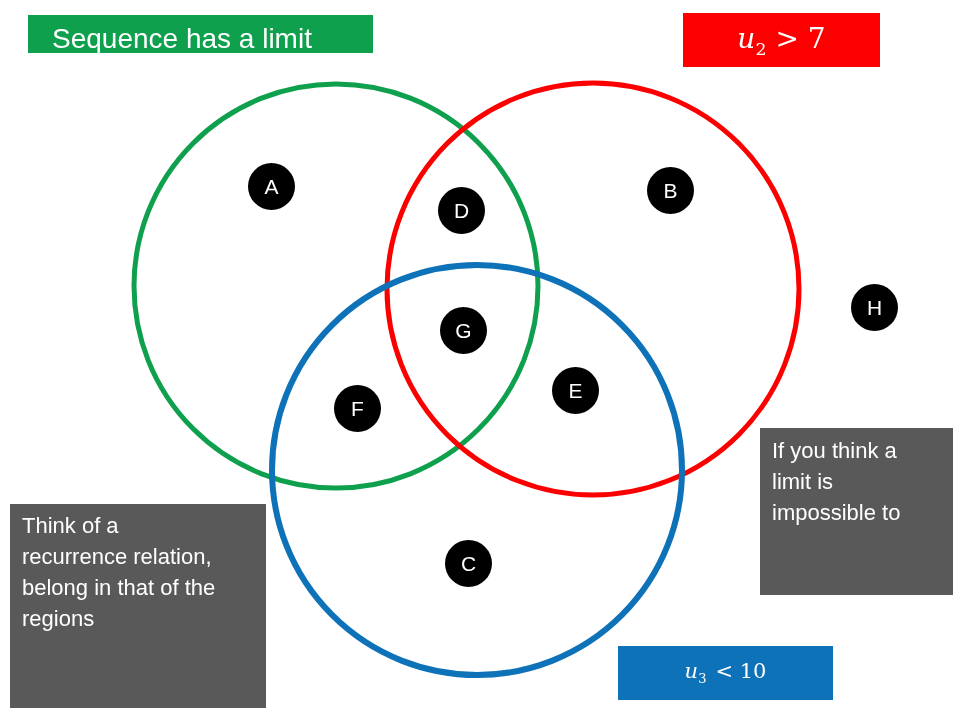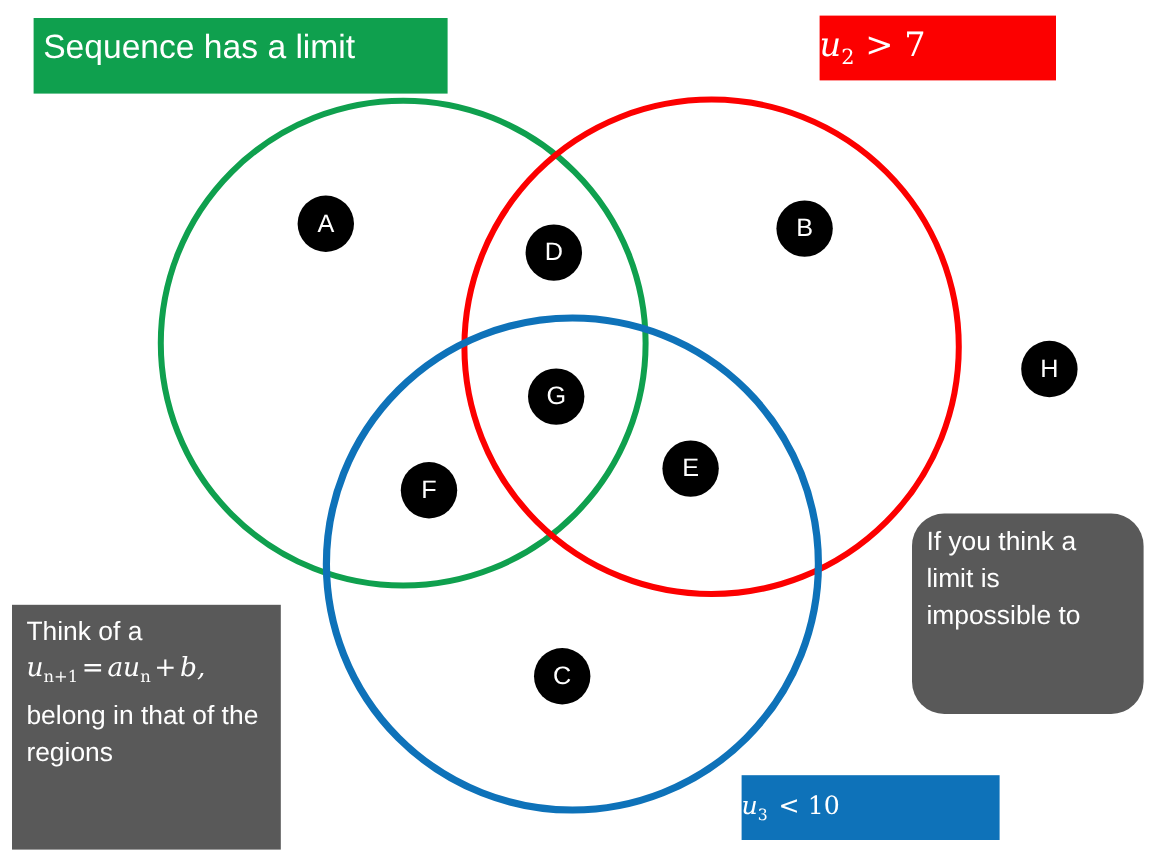--- a/index.html
+++ b/index.html
@@ -1,30 +1,30 @@
 <!DOCTYPE html>
 <html><head>
 <meta charset="utf-8">
 <style>
   html,body{margin:0;padding:0;background:#ffffff;}
   .slide{position:relative;width:960px;height:720px;background:#ffffff;overflow:hidden;
          font-family:"Liberation Sans",sans-serif;}
   .venn{position:absolute;left:0;top:0;}
   .box{position:absolute;color:#ffffff;box-sizing:border-box;}
-  .title-box{left:28px;top:15px;width:345px;height:63px;font-size:28px;line-height:47px;
-             padding-left:8px;white-space:nowrap;}
-  .mathbox{display:flex;align-items:center;
+  .title-box{left:28px;top:15px;width:345px;height:38px;font-size:28px;line-height:47px;
+             padding-left:24px;white-space:nowrap;}
+  .mathbox{display:flex;align-items:center;justify-content:center;
            font-family:"DejaVu Serif",serif;white-space:nowrap;}
   .red-box{left:683px;top:13px;width:197px;height:54px;font-size:28px;}
   .blue-box{left:618px;top:646px;width:215px;height:54px;font-size:21px;}
   .math i{font-style:italic;}
   .math sub{font-size:0.62em;}
   .math .rel{margin-left:9px;}
   .gray-box{font-size:22px;line-height:31px;}
-  .think-box{left:10px;top:504px;width:224px;height:204px;padding:6px 12px;}
+  .think-box{left:10px;top:504px;width:256px;height:204px;padding:6px 12px;}
   .note-box{left:760px;top:428px;width:193px;height:167px;padding:7px 12px;}
   .gbline{white-space:nowrap;}
   .math-line{font-family:"DejaVu Serif",serif;white-space:nowrap;}
   .math-line i{font-style:italic;}
   .math-line sub{font-size:0.62em;}
   .math-line .op{padding:0 3px;}
   .dot{position:absolute;width:47px;height:47px;border-radius:50%;color:#ffffff;
        display:flex;align-items:center;justify-content:center;font-size:21px;}
 </style>
 </head>
@@ -45,26 +45,26 @@
   <div class="box mathbox red-box math" style="background: rgb(252, 0, 0);">
     <span><i>u</i><sub>2</sub><span class="rel">&gt; 7</span></span>
   </div>
 
   <div class="box mathbox blue-box math" style="background: rgb(14, 114, 185);">
     <span><i>u</i><sub>3</sub><span class="rel">&lt; 10</span></span>
   </div>
 
   <div class="box gray-box think-box" style="background: rgb(89, 89, 89);">
     <div class="gbline">Think of a</div>
-    <div class="gbline math-line"><i>u</i><sub>n+1</sub><span class="op">=</span><i>au</i><sub>n</sub><span class="op">+</span><i>b,</i></div>
+    <div class="gbline">recurrence relation,</div>
     <div class="gbline">belong in that of the</div>
     <div class="gbline">regions</div>
   </div>
 
-  <div class="box gray-box note-box" style="background: rgb(89, 89, 89); border-radius: 27px;">
+  <div class="box gray-box note-box" style="background: rgb(89, 89, 89);">
     <div class="gbline">If you think a</div>
     <div class="gbline">limit is</div>
     <div class="gbline">impossible to</div>
   </div>
 
   <div class="dot" style="left: 248px; top: 163px; background: rgb(0, 0, 0);">
     <span>A</span>
   </div>
   <div class="dot" style="left: 647px; top: 167px; background: rgb(0, 0, 0);">
     <span>B</span>

